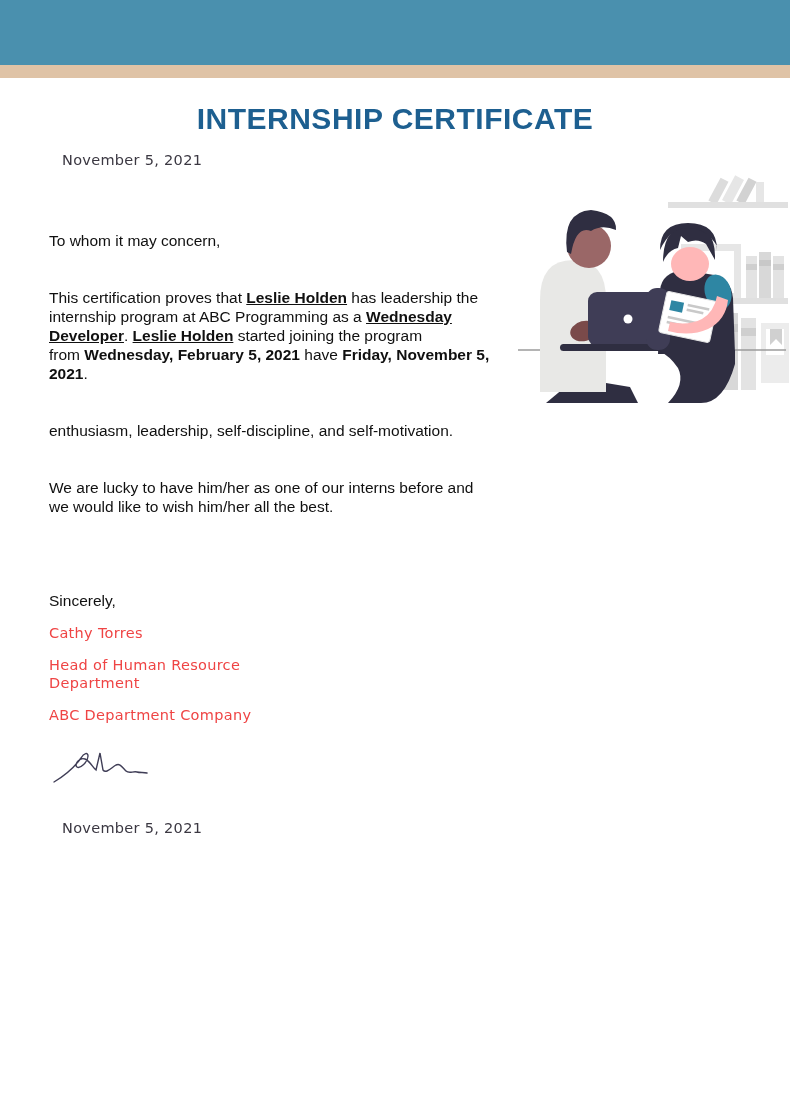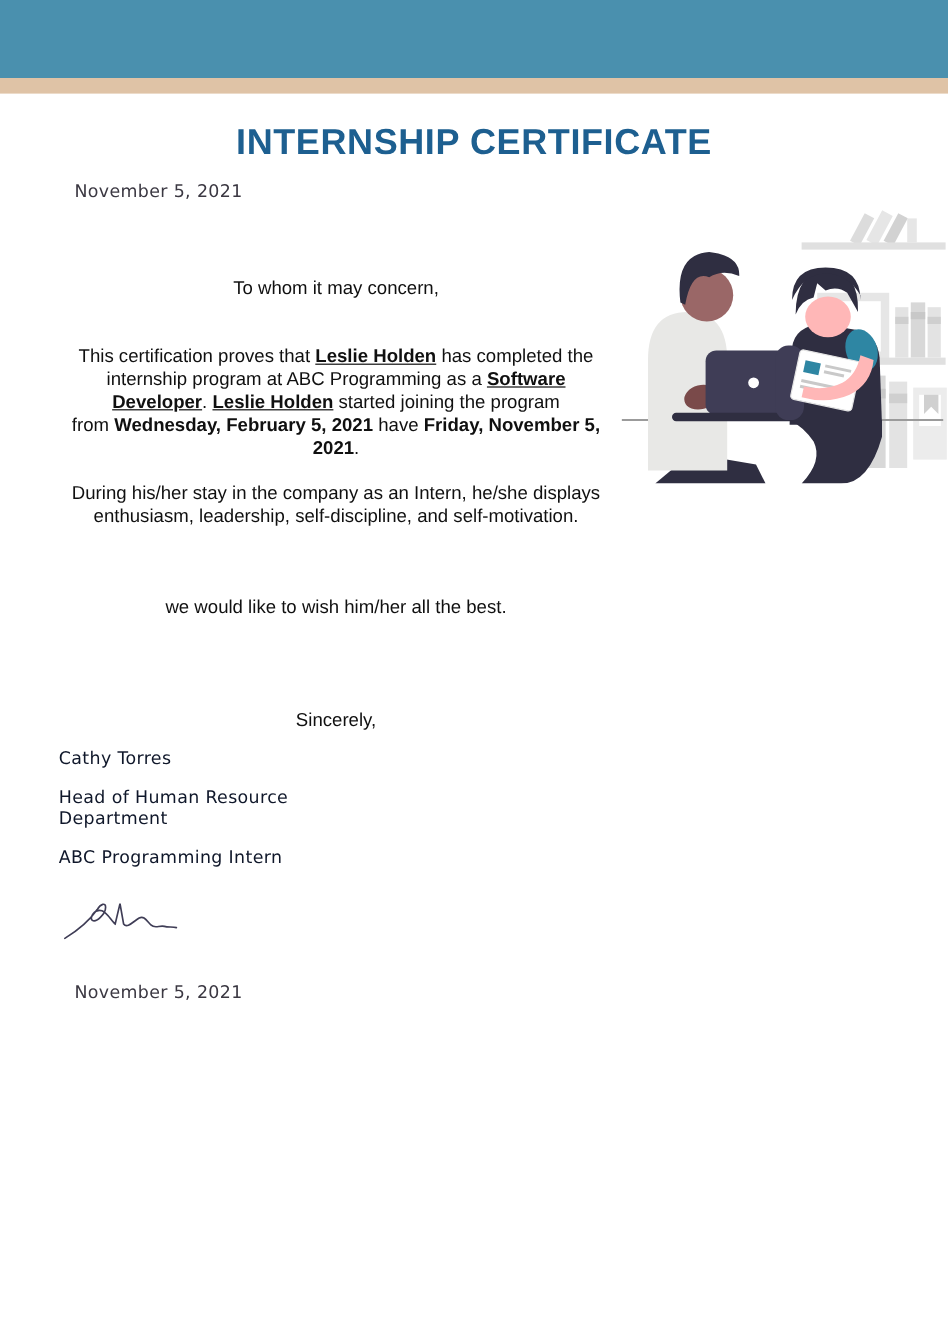--- a/index.html
+++ b/index.html
@@ -7,29 +7,29 @@
         font-family:"Liberation Sans",sans-serif;}
   .bar-teal{position:absolute;left:0;top:0;width:790px;height:65px;background:#4A90AE;}
   .bar-tan{position:absolute;left:0;top:65px;width:790px;height:13px;background:#DFC3A6;}
   .title{position:absolute;left:0;top:102px;width:790px;text-align:center;
          font-family:"Liberation Sans",sans-serif;font-weight:bold;font-size:30px;
          letter-spacing:0.5px;color:#1D5F90;}
   .meta{position:absolute;left:62px;font-family:"DejaVu Sans",sans-serif;
         font-size:14.5px;letter-spacing:0.3px;color:#3B3842;}
   .date-top{top:152px;}
   .date-bottom{top:820px;}
-  .col{position:absolute;left:49px;width:462px;text-align:center;color:#101010;
+  .col{position:absolute;left:49px;width:462px;color:#101010;
        font-family:"Liberation Sans",sans-serif;font-size:15.5px;line-height:19px;}
   .salutation{top:231px;}
   .p1{top:288px;}
   .p2{top:402px;}
   .p3{top:478px;}
   .sincerely{top:591px;}
   .sig{position:absolute;left:49px;font-family:"DejaVu Sans",sans-serif;
-       font-size:14.5px;letter-spacing:0.3px;color:#0f172a;line-height:18px;}
+       font-size:14.5px;letter-spacing:0.3px;color:#ef4444;line-height:18px;}
   .sig-name{top:624px;}
   .sig-role{top:656px;width:250px;}
   .sig-company{top:706px;}
   .signature-box{position:absolute;left:50px;top:746px;width:105px;height:45px;}
   .illus{position:absolute;left:518px;top:168px;width:272px;height:235px;}
   b u, u b{ text-decoration:underline; }
 </style>
 </head>
 <body>
 
@@ -38,41 +38,41 @@
   <div class="bar-teal"></div>
   <div class="bar-tan"></div>
 
   <div class="title">INTERNSHIP CERTIFICATE</div>
 
   <div class="meta date-top">November 5, 2021</div>
 
   <div class="col salutation">To whom it may concern,</div>
 
   <div class="col p1">
-    <span>This certification proves that </span><b><u>Leslie Holden</u></b><span> has completed the</span><br>
-    <span>internship program at ABC Programming as a </span><b><u>Software</u></b><br>
+    <span>This certification proves that </span><b><u>Leslie Holden</u></b><span> has leadership the</span><br>
+    <span>internship program at ABC Programming as a </span><b><u>Wednesday</u></b><br>
     <b><u>Developer</u></b><span>. </span><b><u>Leslie Holden</u></b><span> started joining the program</span><br>
     <span>from </span><b>Wednesday, February 5, 2021</b><span> have </span><b>Friday, November 5, 2021</b><span>.</span>
   </div>
 
   <div class="col p2">
-    <span>During his/her stay in the company as an Intern, he/she displays</span><br>
+    <br>
     <span>enthusiasm, leadership, self-discipline, and self-motivation.</span>
   </div>
 
   <div class="col p3">
-    <br>
+    <span>We are lucky to have him/her as one of our interns before and</span><br>
     <span>we would like to wish him/her all the best.</span>
   </div>
 
   <div class="col sincerely">Sincerely,</div>
 
   <div class="sig sig-name">Cathy Torres</div>
   <div class="sig sig-role">Head of Human Resource Department</div>
-  <div class="sig sig-company">ABC Programming Intern</div>
+  <div class="sig sig-company">ABC Department Company</div>
 
   <div class="signature-box">
     <svg width="105" height="45" viewBox="0 0 105 45">
       <path d="M4,36 C14,30 24,22 31,12 C34,7 38,6 38,10 C38,16 30,23 27,21
                C24,19 29,11 35,13 C40,15 43,22 46,24 L50,7 L53,24
                C56,28 61,22 66,19 C70,17 72,21 76,25 C79,28 83,25 87,26
                C90,27 94,26 97,27" fill="none" stroke="#3F3D56" stroke-width="1.4" stroke-linecap="round"></path>
     </svg>
   </div>
 

